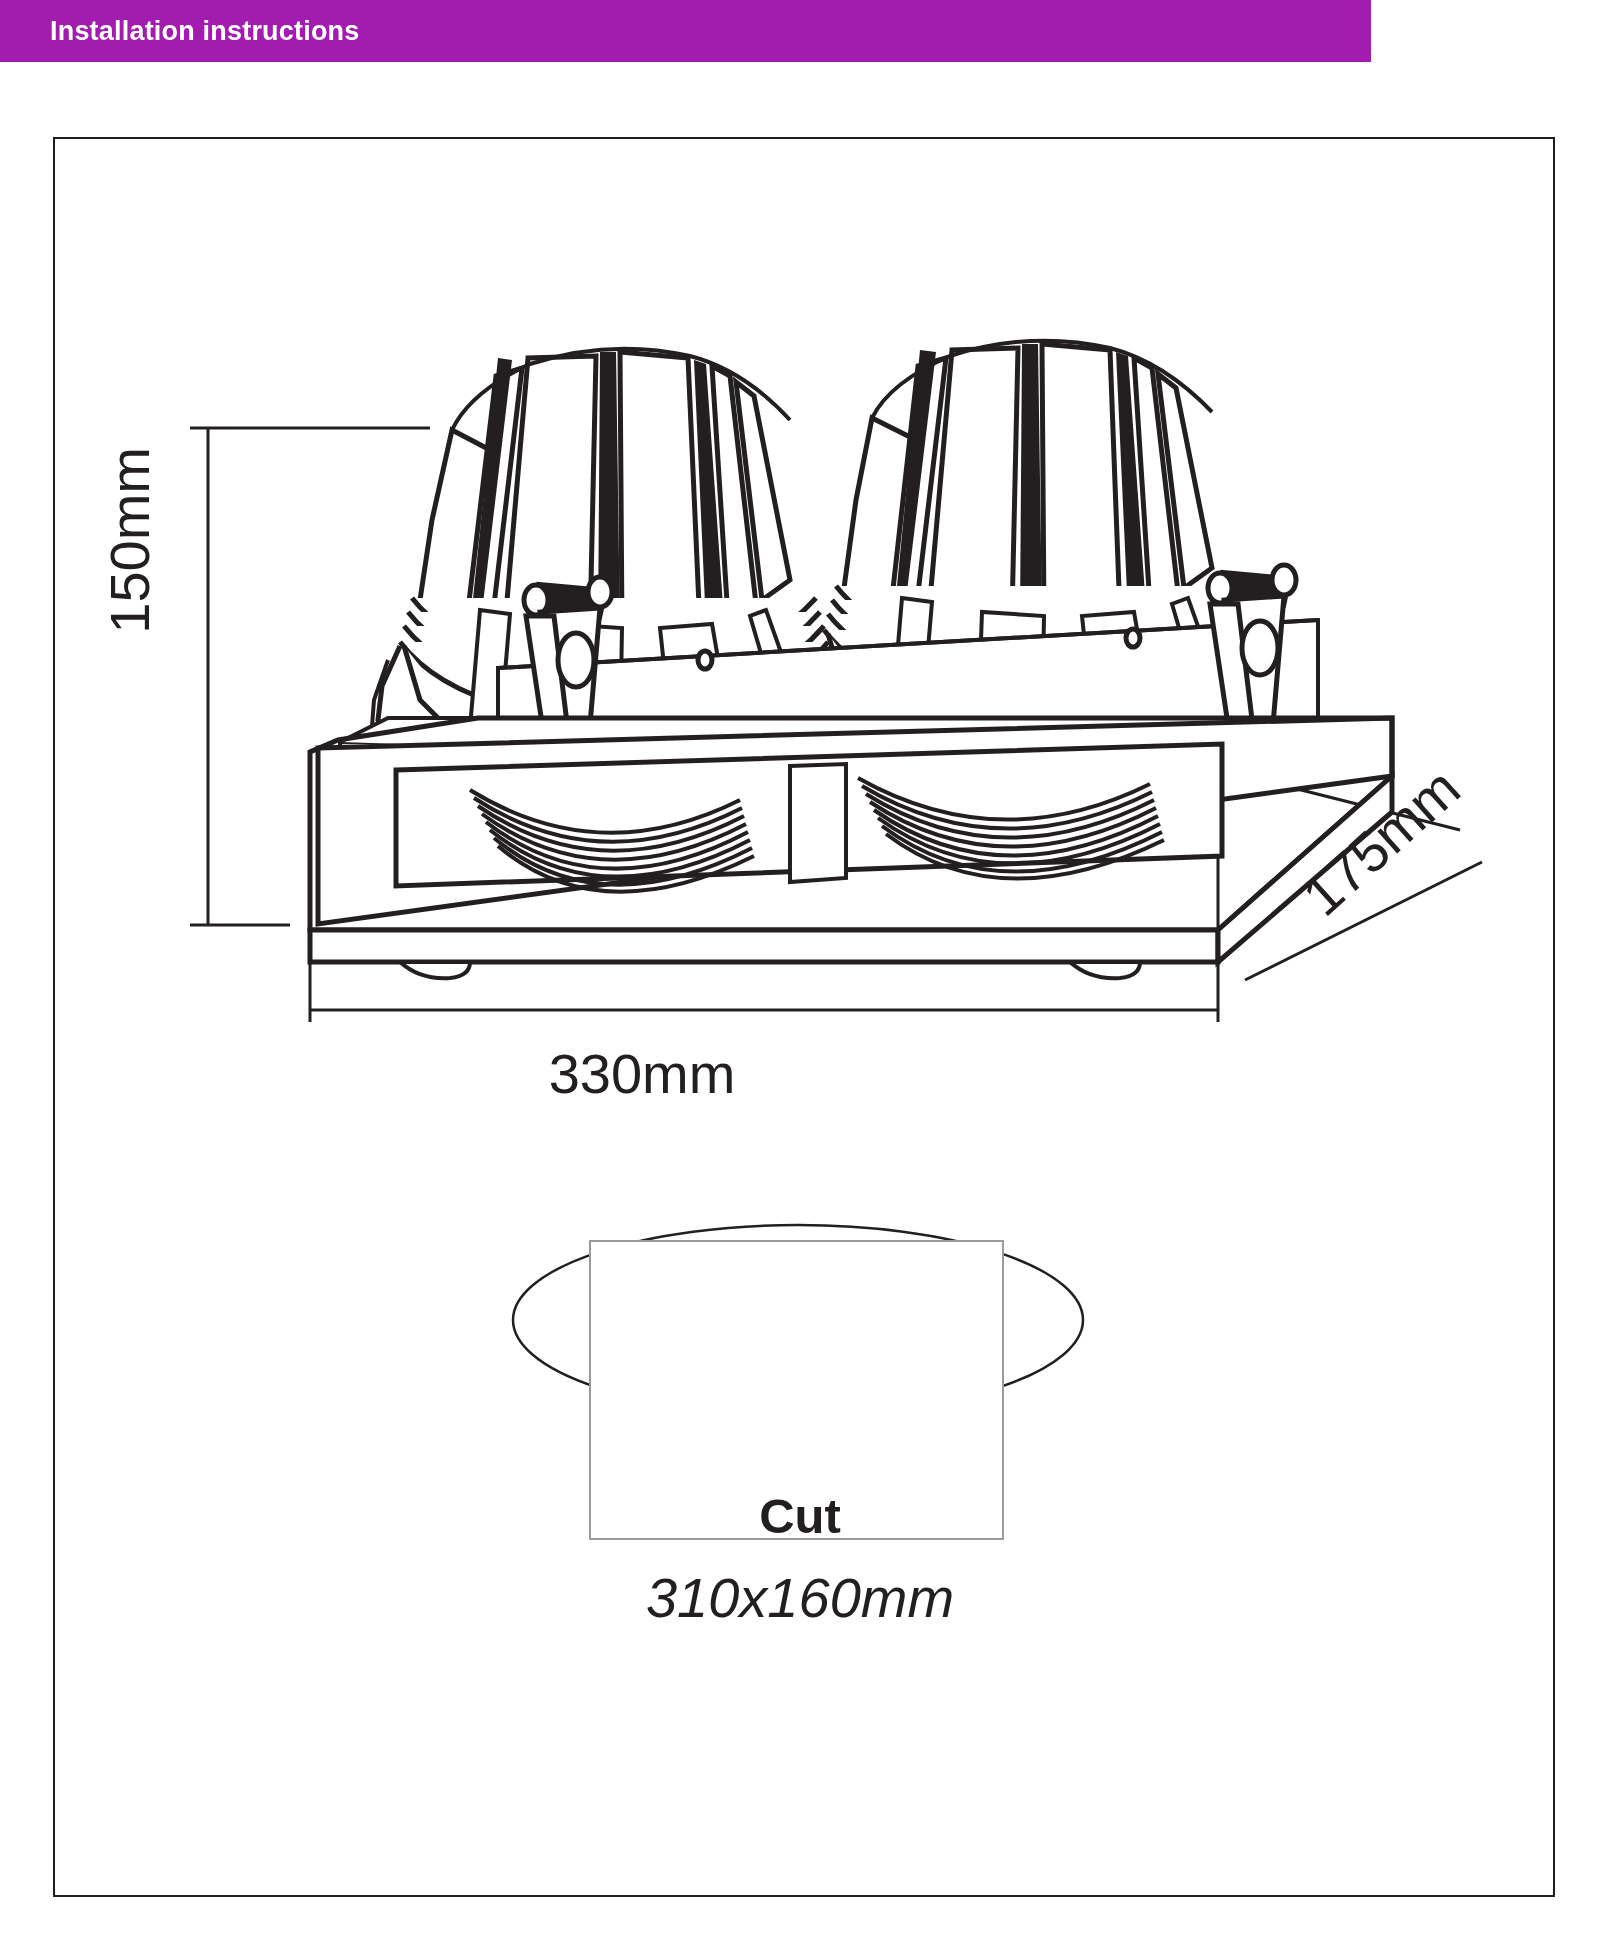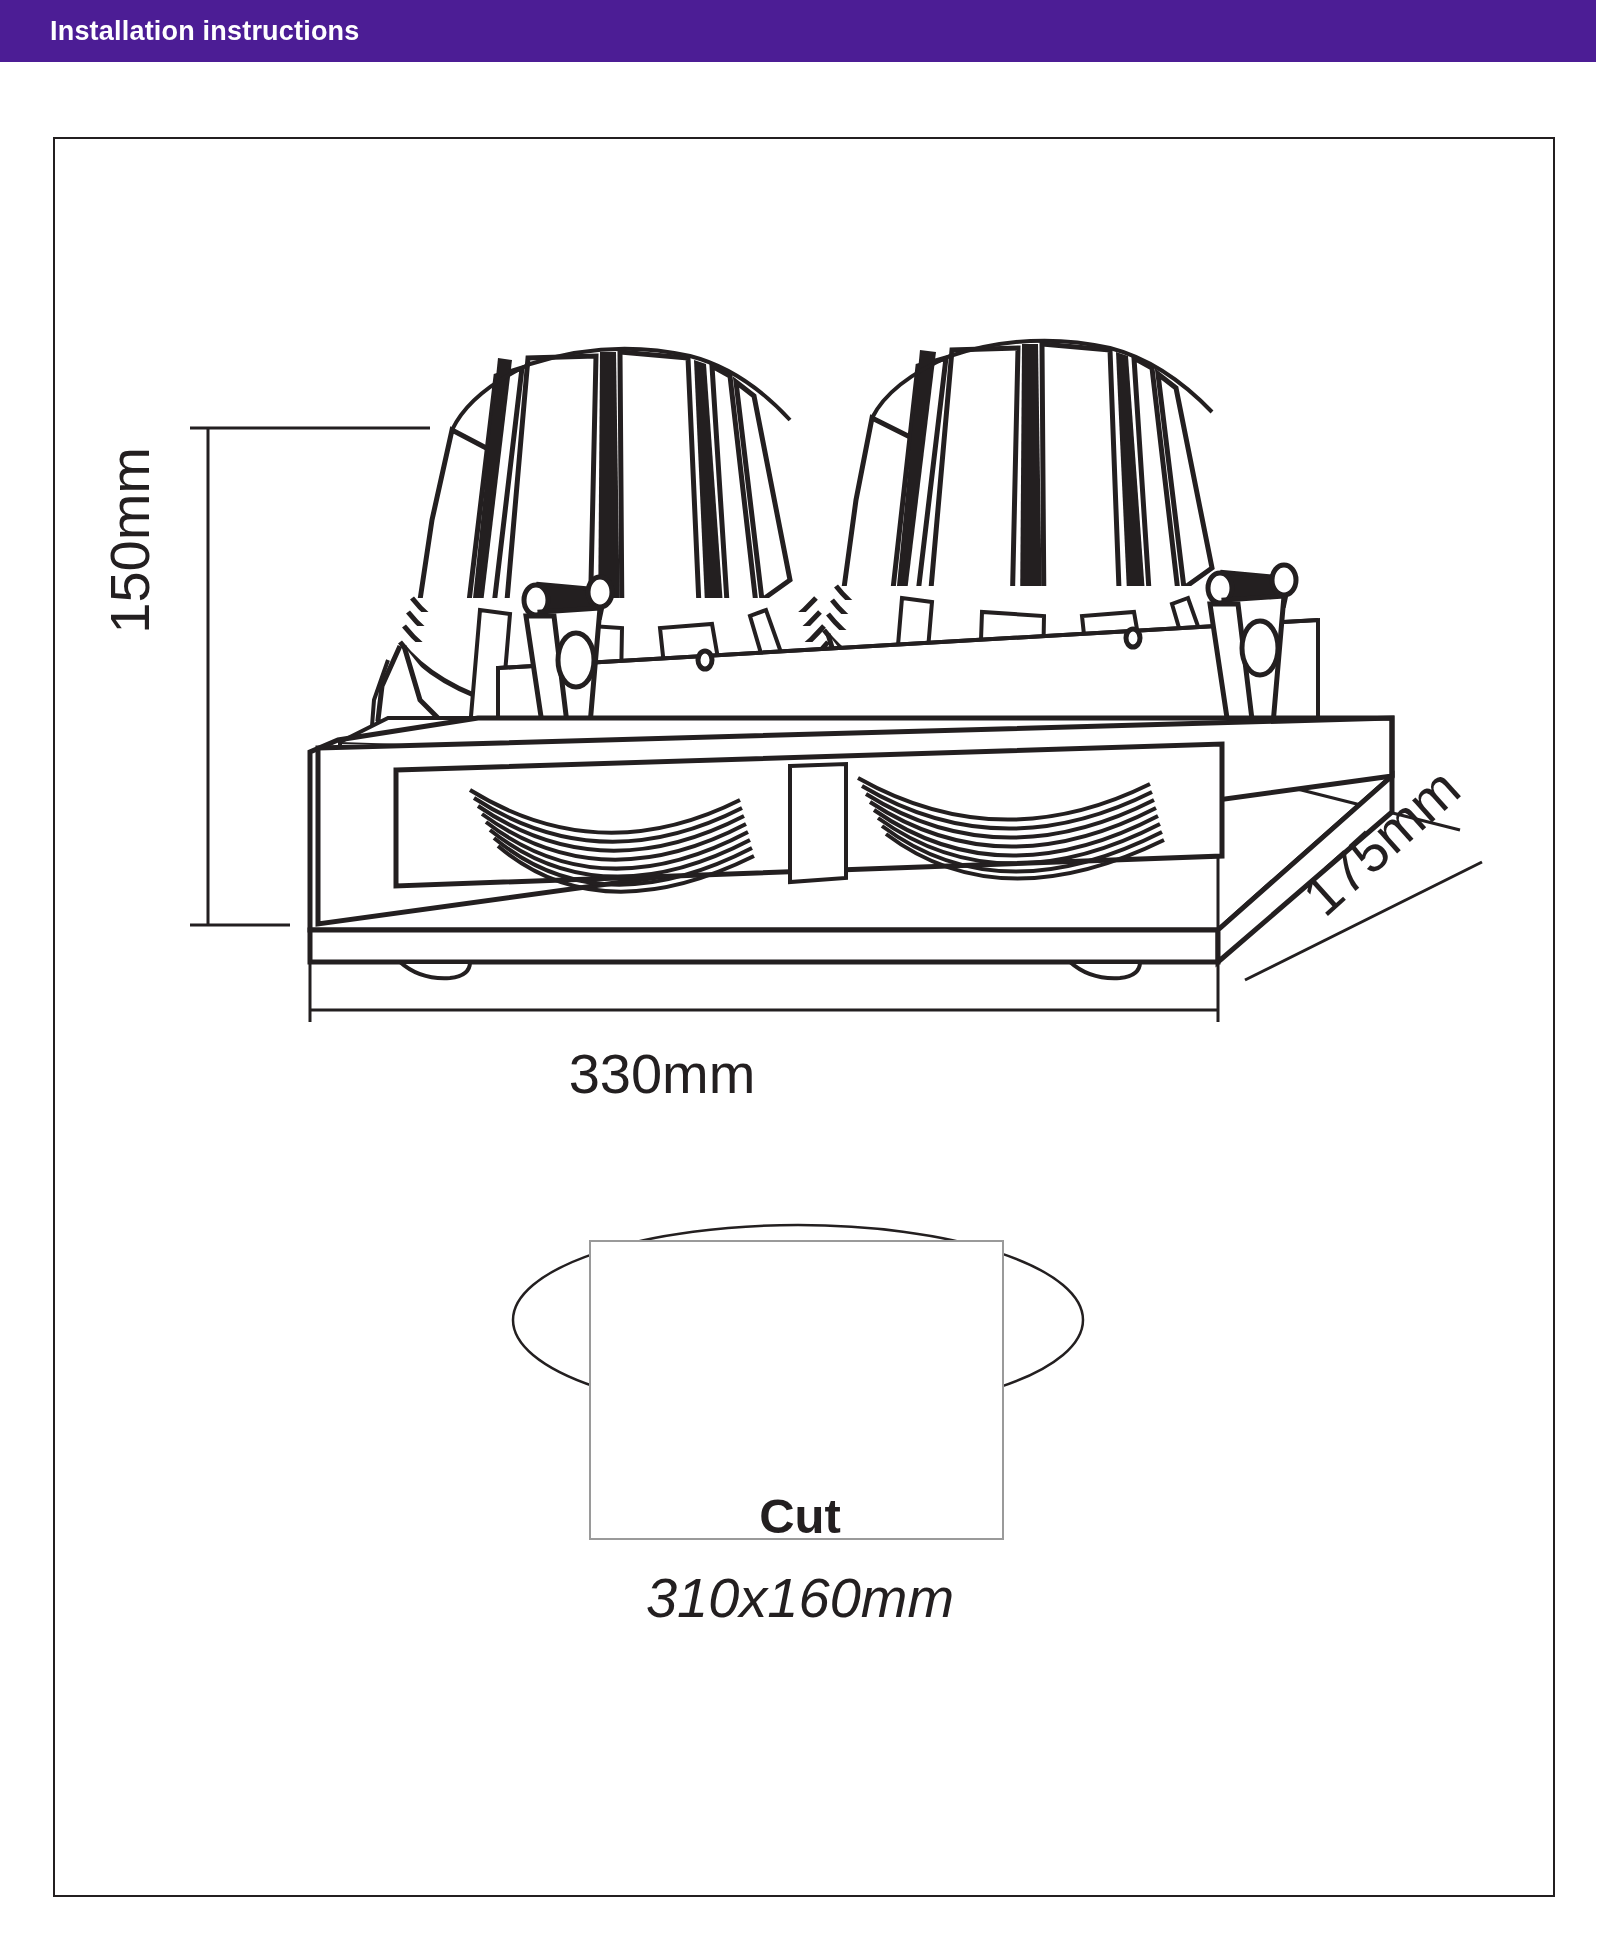--- a/index.html
+++ b/index.html
@@ -14,23 +14,23 @@
     height: 1954px;
     position: relative;
     overflow: hidden;
   }
 
   
   #header-banner {
     position: absolute;
     left: 0;
     top: 0;
-    width: 1596px;
+    width: 1371px;
     height: 62px;
-    background: #4c1d95;
+    background: #a21caf;
   }
   #header-title {
     position: absolute;
     left: 50px;
     top: 50%;
     transform: translateY(-50%);
     color: #ffffff;
     font-size: 27px;
     font-weight: bold;
     letter-spacing: 0.2px;
@@ -72,21 +72,20 @@
     top: 447px;
     font-size: 56px;
     transform-origin: left top;
     transform: rotate(-90deg) translate(-100%, 0);
   }
   #label-330mm {
     left: 642px;
     top: 1041px;
     font-size: 56px;
     transform: translateX(-50%);
-    margin-left: 20px;
   }
   #label-175mm {
     left: 1290px;
     top: 880px;
     font-size: 56px;
     transform-origin: left top;
     transform: rotate(-42deg);
   }
   #label-cut {
     left: 800px;

